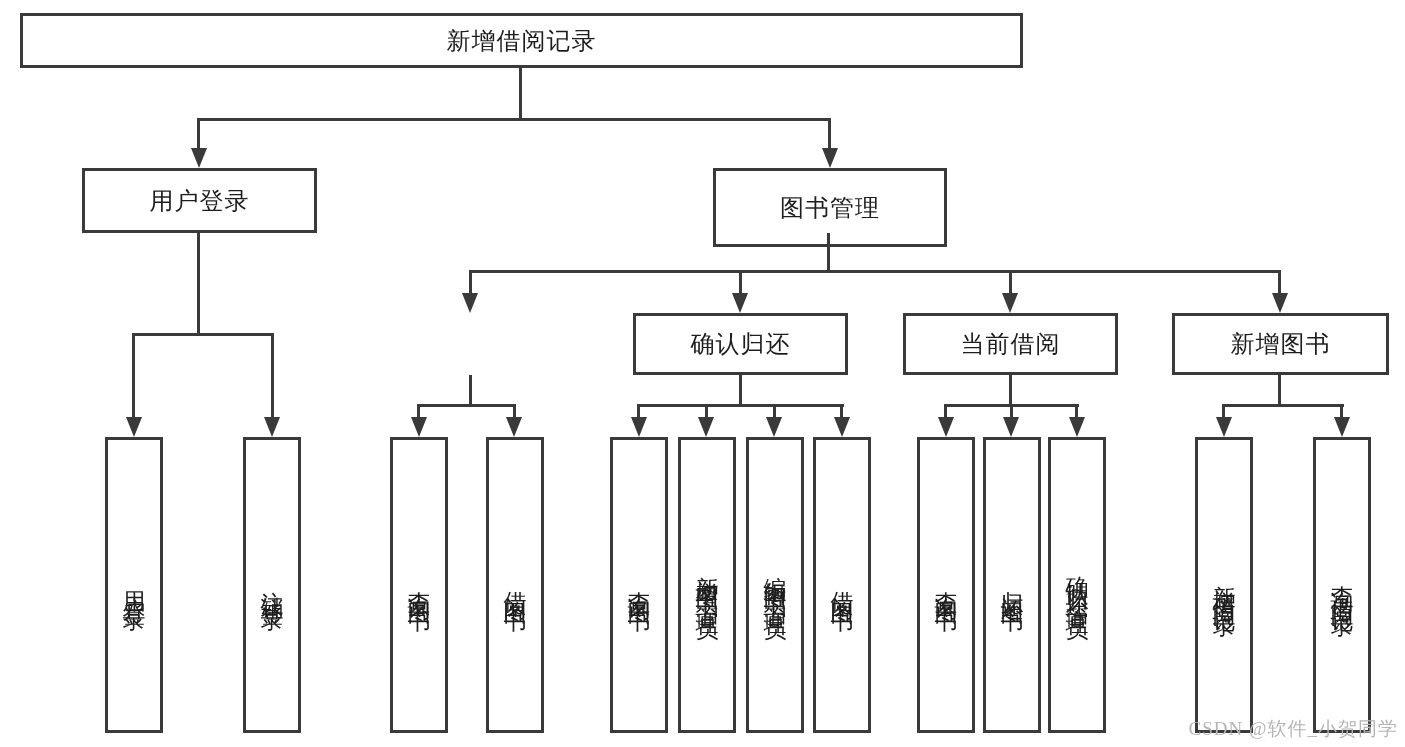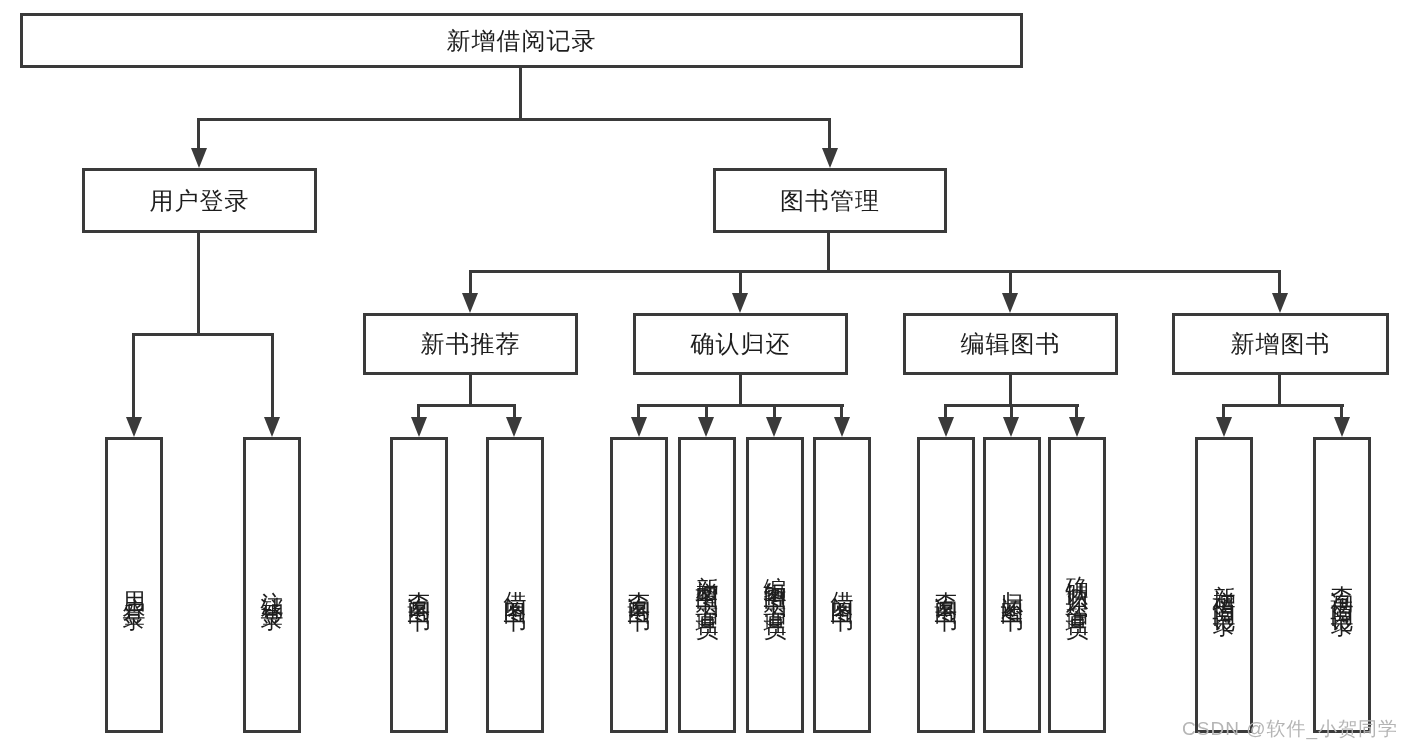--- a/index.html
+++ b/index.html
@@ -26,36 +26,35 @@
   }
   .hline{position:absolute;height:3px;background:var(--line,#3a3a3a);}
   .vline{position:absolute;width:3px;background:var(--line,#3a3a3a);}
   .arrow{
     position:absolute;width:0;height:0;
     border-left:8px solid transparent;border-right:8px solid transparent;
     border-top:20px solid var(--line,#3a3a3a);
   }
   .watermark{
     position:absolute;top:716px;right:7px;font-size:19px;
-    color:var(--wm,#b5b5b5);letter-spacing:1px;white-space:nowrap;
+    color:var(--wm,#b5b5b5);letter-spacing:1px;white-space:nowrap;font-family:Liberation Serif, serif;
   }
 </style>
 </head>
 <body>
 
 <div class="canvas">
 
   <div class="box" style="left:20px;top:13px;width:1003px;height:55px">新增借阅记录</div>
 
   <div class="box" style="left:82px;top:168px;width:235px;height:65px">用户登录</div>
-  <div class="box" style="left:713px;top:168px;width:234px;height:65px">图书管理</div>
+  <div class="box" style="left:713px;top:168px;width:234px;height:79px">图书管理</div>
 
-  <div class="box" style="left:363px;top:313px;width:215px;height:62px">新书推荐</div>
   <div class="box" style="left:633px;top:313px;width:215px;height:62px">确认归还</div>
-  <div class="box" style="left:903px;top:313px;width:215px;height:62px">编辑图书</div>
+  <div class="box" style="left:903px;top:313px;width:215px;height:62px">当前借阅</div>
   <div class="box" style="left:1172px;top:313px;width:217px;height:62px">新增图书</div>
 
   <div class="leaf" style="left:105px">
     <span class="vtext">用户登录</span>
     </div>
   <div class="leaf" style="left:243px">
     <span class="vtext">注销登录</span>
     </div>
 
   <div class="leaf" style="left:390px">

